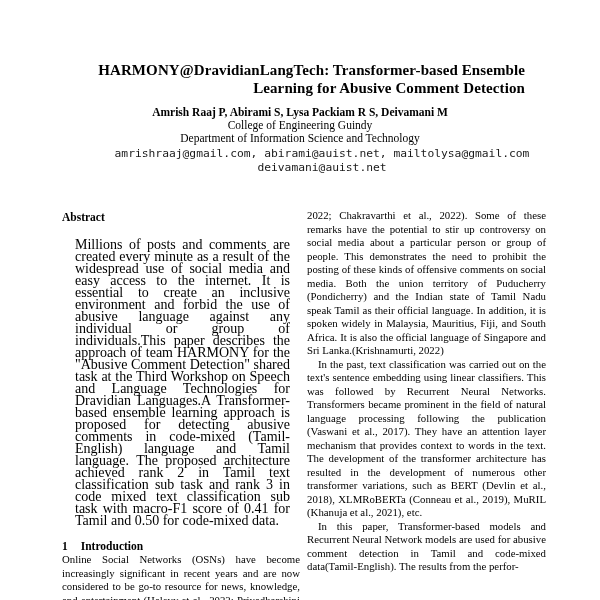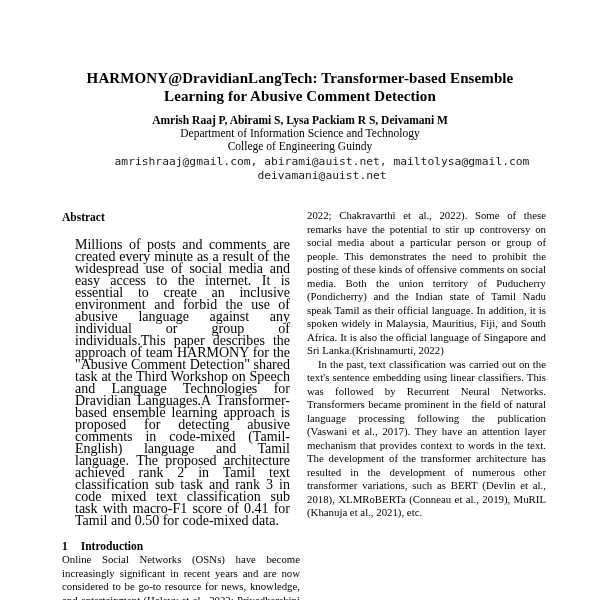--- a/index.html
+++ b/index.html
@@ -22,22 +22,23 @@
     top: 61px;
     left: 0;
     width: 600px;
     text-align: center;
   }
   .paper-title {
     font-size: 15px;
     font-weight: bold;
     line-height: 18px;
     max-width: 450px;
-    margin: 8px auto;
+    margin: 0 auto;
     letter-spacing: 0.1px;
+    text-align: right;
   }
   .authors-line {
     margin-top: 9px;
     font-size: 11.5px;
     font-weight: bold;
     line-height: 13px;
   }
   .affil-line {
     font-size: 11.5px;
     line-height: 13px;
@@ -97,35 +98,36 @@
   }
 </style>
 </head>
 <body>
 
 <div class="page">
 
   <div class="header">
     <h1 class="paper-title">HARMONY@DravidianLangTech: Transformer-based Ensemble Learning for Abusive Comment Detection</h1>
     <div class="authors-line">Amrish Raaj P, Abirami S, Lysa Packiam R S, Deivamani M</div>
+    <div class="affil-line">College of Engineering Guindy</div>
     <div class="affil-line">Department of Information Science and Technology</div>
-    <div class="affil-line">College of Engineering Guindy</div>
     <div class="email-block">
       <div>amrishraaj@gmail.com, abirami@auist.net, mailtolysa@gmail.com</div>
       <div>deivamani@auist.net</div>
     </div>
   </div>
 
   <div class="col col-left">
     <div class="abstract-heading">Abstract</div>
     <p class="abstract-body">Millions of posts and comments are created every minute as a result of the widespread use of social media and easy access to the internet. It is essential to create an inclusive environment and forbid the use of abusive language against any individual or group of individuals.This paper describes the approach of team HARMONY for the "Abusive Comment Detection" shared task at the Third Workshop on Speech and Language Technologies for Dravidian Languages.A Transformer-based ensemble learning approach is proposed for detecting abusive comments in code-mixed (Tamil-English) language and Tamil language. The proposed architecture achieved rank 2 in Tamil text classification sub task and rank 3 in code mixed text classification sub task with macro-F1 score of 0.41 for Tamil and 0.50 for code-mixed data.</p>
     <div class="section-heading">
       <span class="section-number">1</span><span>Introduction</span>
     </div>
     <p class="body-par">Online Social Networks (OSNs) have become increasingly significant in recent years and are now considered to be go-to resource for news, knowledge, and entertainment (Halevy et al., 2022; Priyadharshini et al., 2021; Kumaresan et al., 2021) . However, despite the numerous benefits of using OSNs, mounting evidence suggests that an increasing number of illicit actors are taking advantage of</p>
   </div>
 
   <div class="col col-right">
     <p class="body-par">2022; Chakravarthi et al., 2022). Some of these remarks have the potential to stir up controversy on social media about a particular person or group of people. This demonstrates the need to prohibit the posting of these kinds of offensive comments on social media. Both the union territory of Puducherry (Pondicherry) and the Indian state of Tamil Nadu speak Tamil as their official language. In addition, it is spoken widely in Malaysia, Mauritius, Fiji, and South Africa. It is also the official language of Singapore and Sri Lanka.(Krishnamurti, 2022)</p>
     <p class="body-par indent">In the past, text classification was carried out on the text's sentence embedding using linear classifiers. This was followed by Recurrent Neural Networks. Transformers became prominent in the field of natural language processing following the publication (Vaswani et al., 2017). They have an attention layer mechanism that provides context to words in the text. The development of the transformer architecture has resulted in the development of numerous other transformer variations, such as BERT (Devlin et al., 2018), XLMRoBERTa (Conneau et al., 2019), MuRIL (Khanuja et al., 2021), etc.</p>
+    <p class="body-par indent">In this paper, Transformer-based models and Recurrent Neural Network models are used for abusive comment detection in Tamil and code-mixed data(Tamil-English). The results from the perfor-</p>
   </div>
 
 </div>
 
 </body></html>

